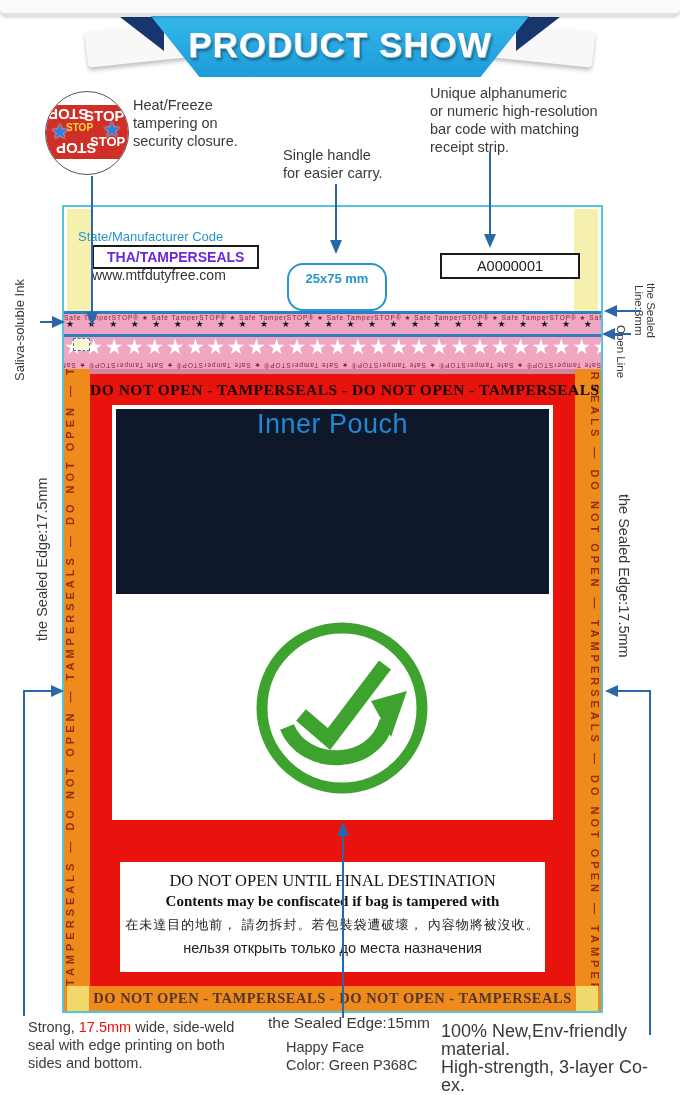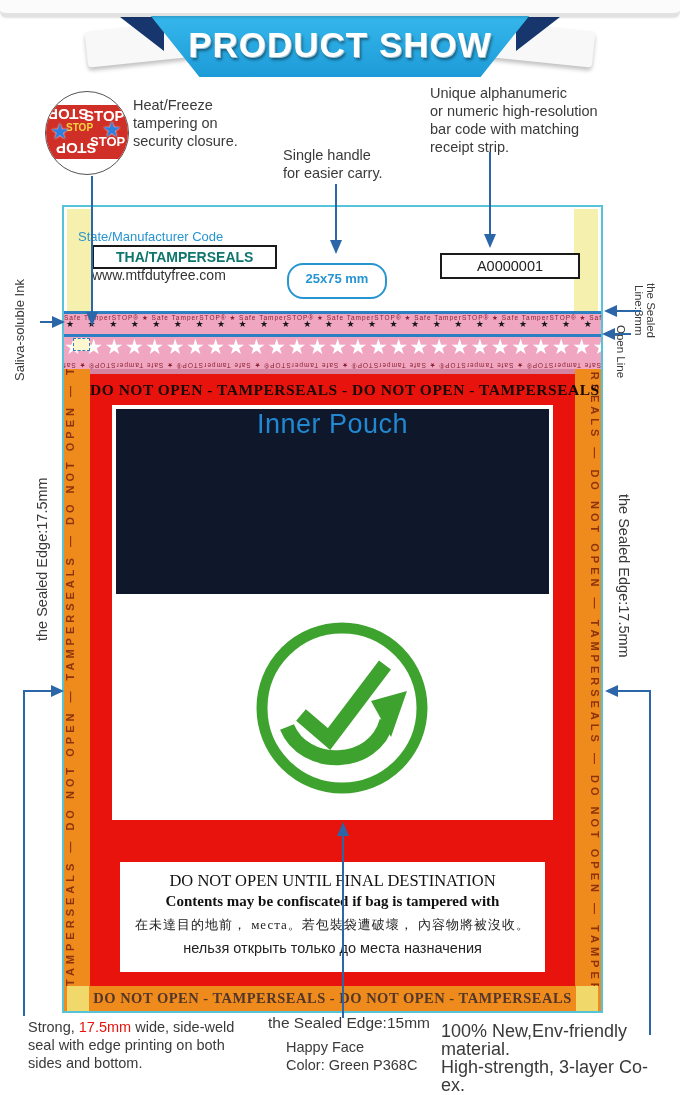--- a/index.html
+++ b/index.html
@@ -37,23 +37,23 @@
   .mag { left:45px; top:91px; width:84px; height:84px; border:1.5px solid #555; border-radius:50%; background:#fff; overflow:hidden; z-index:5; }
   .mag-red { position:absolute; left:0; top:13px; width:84px; height:54px; background:#cf2f27; overflow:hidden; }
   .stk { position:absolute; color:#fff; font-weight:bold; font-size:15px; letter-spacing:0; line-height:1; white-space:nowrap; }
   .blue-star { position:absolute; color:#2f7fe0; font-size:22px; line-height:1; text-shadow:0 0 2px #fff; }
 
   
   .bag { left:62px; top:205px; width:541px; height:808px; border:2px solid #55c3d8; background:#fff; z-index:1; }
   .bag .abs { position:absolute; }
   .ystrip { background:#f6f0ae; top:2px; width:24px; height:104px; }
   .state-label { left:14px; top:22px; font-size:13px; color:#2795d2; }
-  .code-box { left:28px; top:38px; border:2px solid #1a1a1a; background:#fff; padding:2px 22px; font-size:14px; color:#0f766e; font-weight:600; }
+  .code-box { left:28px; top:38px; border:2px solid #1a1a1a; background:#fff; padding:2px 13px; font-size:14px; color:#6d28d9; font-weight:600; }
   .website { left:28px; top:60px; font-size:14px; color:#333; }
-  .pill { left:223px; top:56px; width:100px; height:36px; border:2px solid #2795d2; border-radius:16px; background:#fff; text-align:center; line-height:28px; font-size:13px; font-weight:bold; color:#2795d2; }
+  .pill { left:223px; top:56px; width:100px; height:48px; border:2px solid #2795d2; border-radius:16px; background:#fff; text-align:center; line-height:28px; font-size:13px; font-weight:bold; color:#2795d2; }
   .serial-box { left:376px; top:46px; width:140px; height:26px; border:2px solid #1a1a1a; background:#fff; text-align:center; line-height:22px; font-size:14.5px; color:#222; }
   .seal-line { left:0; width:537px; height:3px; background:#2b7fc2; z-index:3; }
   .pink-band { left:0; top:107px; width:537px; height:55px; background:#f0a6c0; overflow:hidden; z-index:2; }
   .micro { position:absolute; left:0; width:537px; font-size:6.5px; color:#8a2030; white-space:nowrap; overflow:hidden; letter-spacing:1px; line-height:7px; }
   .stars-black { position:absolute; left:2px; top:6px; width:537px; font-size:9px; color:#161616; letter-spacing:5.5px; white-space:nowrap; overflow:hidden; line-height:1; }
   .open-line { position:absolute; left:0; top:20px; width:537px; height:2.5px; background:#2b7fc2; }
   .stars-white { position:absolute; left:0; top:22px; width:537px; font-size:21px; color:#fff; letter-spacing:1.5px; white-space:nowrap; overflow:hidden; line-height:1; }
   .mauve { left:0; top:162px; width:537px; height:5px; background:#d4849e; }
   .orange-band { top:107px; width:26px; height:672px; background:#ef8a1c; overflow:hidden; }
   .vside { writing-mode:vertical-rl; width:26px; height:100%; text-align:center; font-weight:bold; font-size:11px; letter-spacing:4px; color:rgba(112,26,8,.78); white-space:nowrap; overflow:hidden; }
@@ -185,21 +185,21 @@
       <circle cx="93" cy="93" r="80" fill="none" stroke="#3ea32e" stroke-width="11"></circle>
       <polyline points="52,100 80,124 136,50" fill="none" stroke="#3ea32e" stroke-width="15"></polyline>
       <path d="M38 112 C 55 154, 125 154, 138 106" fill="none" stroke="#3ea32e" stroke-width="15"></path>
       <polygon points="122,86 158,76 142,122" fill="#3ea32e"></polygon>
     </svg>
 
     <div class="abs red-block"></div>
     <div class="abs msg-box">
       <div class="msg1">DO NOT OPEN  UNTIL FINAL DESTINATION</div>
       <div class="msg2">Contents may be confiscated if bag is tampered with</div>
-      <div class="msg3">在未達目的地前， места。若包裝袋遭破壞， 內容物將被沒收。</div>
+      <div class="msg3">在未達目的地前， 請勿拆封。若包裝袋遭破壞， 內容物將被沒收。</div>
       <div class="msg4">нельзя открыть только до места назначения</div>
     </div>
 
     <div class="abs bottom-orange">
       <div class="warn-text-b">DO NOT OPEN - TAMPERSEALS - DO NOT OPEN - TAMPERSEALS</div>
     </div>
     <div class="abs ycorner" style="left:3px;"></div>
     <div class="abs ycorner" style="right:3px;"></div>
   </div>
 

